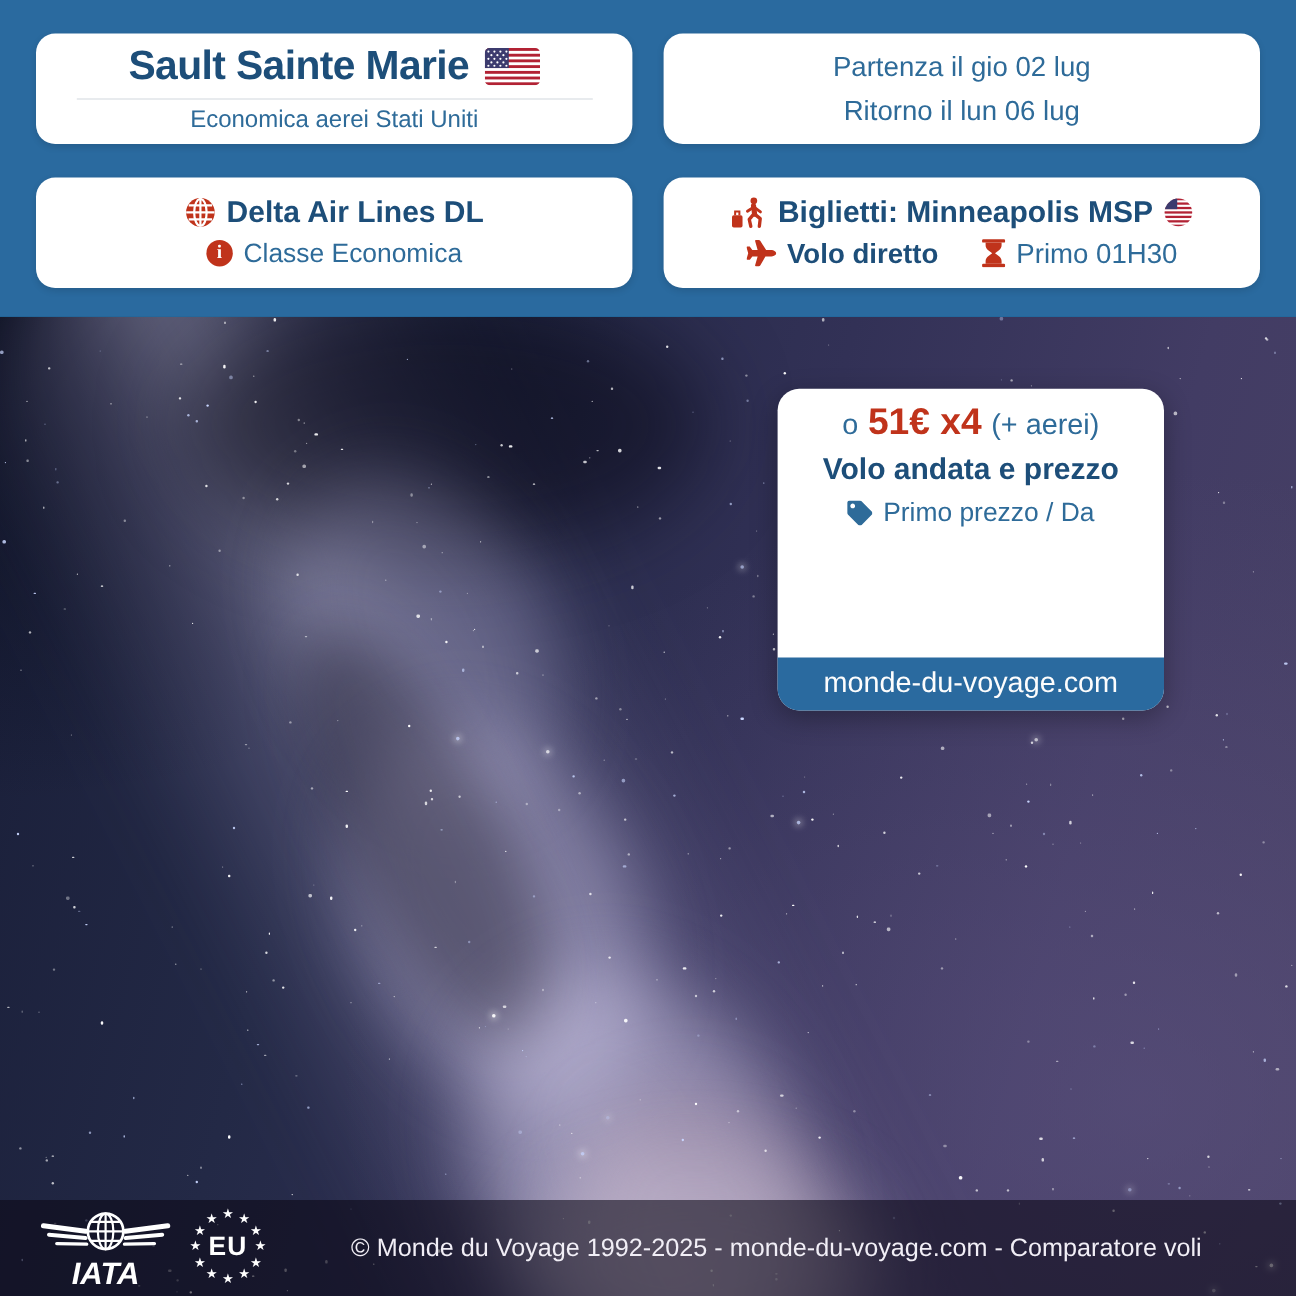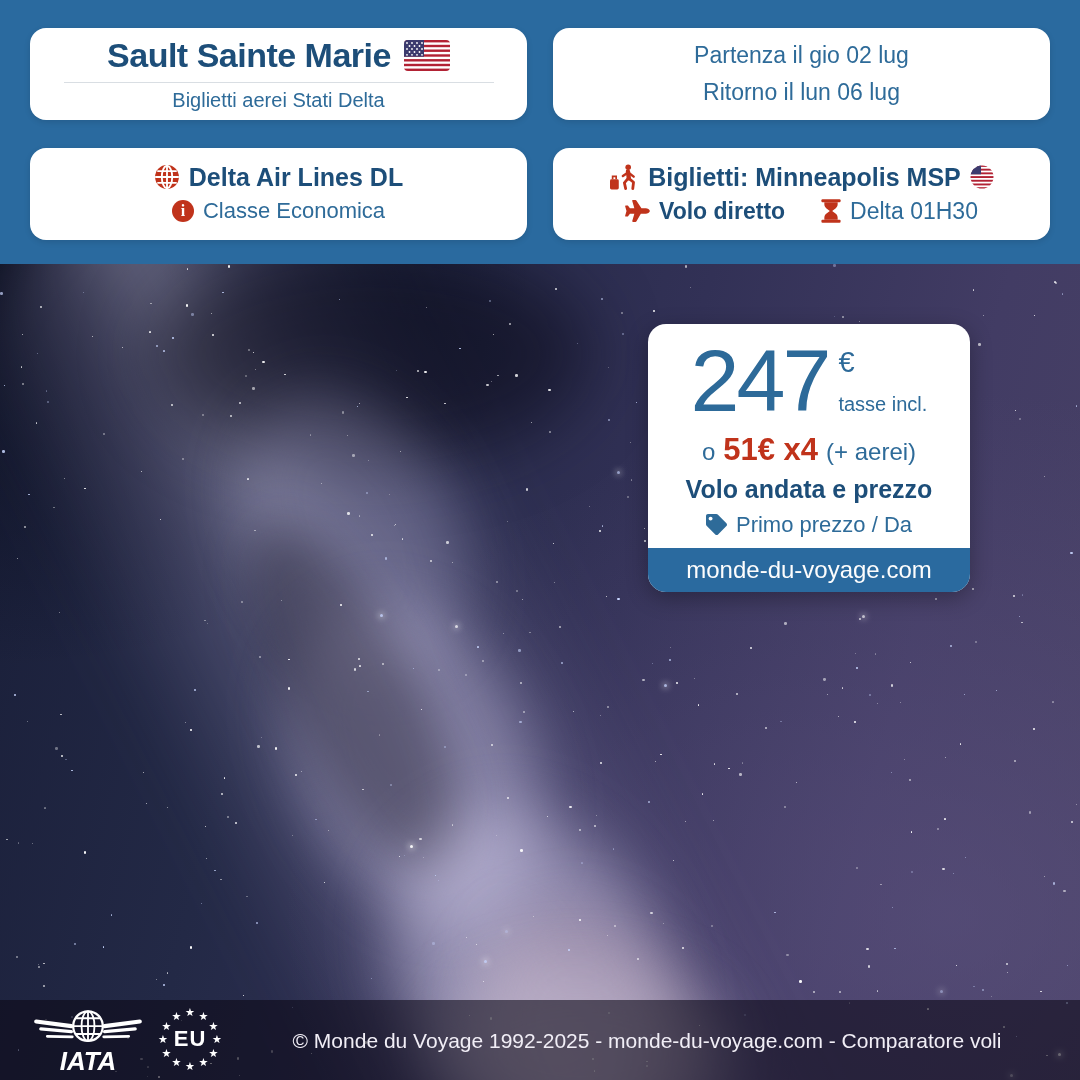--- a/index.html
+++ b/index.html
@@ -556,21 +556,21 @@
                   <circle cx="15.5" cy="12" r="0.9"></circle>
                 <circle cx="3" cy="14.8" r="0.9"></circle>
                   <circle cx="8" cy="14.8" r="0.9"></circle>
                   <circle cx="13" cy="14.8" r="0.9"></circle>
                   <circle cx="18" cy="14.8" r="0.9"></circle>
               </g>
             </g>
           </svg>
         </div>
         <div class="divider"></div>
-        <div class="subtitle">Biglietti aerei Stati Delta</div>
+        <div class="subtitle">Economica aerei Stati Uniti</div>
       </div>
 
       <div class="card">
         <div class="date-line">Partenza il gio 02 lug</div>
         <div class="date-line">Ritorno il lun 06 lug</div>
       </div>
 
       <div class="card">
         <div class="info-row">
           <svg width="26" height="26" viewBox="0 0 24 24">
@@ -638,35 +638,28 @@
           </svg>
           <span class="flight-type">Volo diretto</span>
           <span class="gap-lg"></span>
           <svg width="20" height="24" viewBox="0 0 24 28">
             <g fill="#c0331b">
               <rect x="0.5" y="0" width="23" height="3.4" rx="1.2"></rect>
               <rect x="0.5" y="24.6" width="23" height="3.4" rx="1.2"></rect>
               <path d="M4 3.4 H20 V6 C20 8 19 9.8 17.4 11 L13.4 14 L17.4 17 C19 18.2 20 20 20 22 V24.6 H4 V22 C4 20 5 18.2 6.6 17 L10.6 14 L6.6 11 C5 9.8 4 8 4 6 Z"></path>
             </g>
           </svg>
-          <span class="duration">Delta 01H30</span>
+          <span class="duration">Primo 01H30</span>
         </div>
       </div>
 
     </div>
   </div>
 
   <div class="price-card">
-    <div class="price-main">
-      <span class="amount">247</span>
-      <span class="cur-col">
-        <span class="currency">€</span>
-        <span class="tax-note">tasse incl.</span>
-      </span>
-    </div>
     <div class="installment">
       <span>o</span>
       <b>51€ x4</b>
       <span>(+ aerei)</span>
     </div>
     <div class="trip-type">Volo andata e prezzo</div>
     <div class="label-row">
       <svg width="21" height="21" viewBox="0 0 512 512">
         <path fill="#2e6b99" fill-rule="evenodd" d="M0 252.118V48C0 21.49 21.49 0 48 0h204.118a48 48 0 0 1 33.941 14.059l211.882 211.882c18.745 18.745 18.745 49.137 0 67.882L293.823 497.941c-18.745 18.745-49.137 18.745-67.882 0L14.059 286.059A48 48 0 0 1 0 252.118zM112 64c-26.51 0-48 21.49-48 48s21.49 48 48 48 48-21.49 48-48-21.49-48-48-48z"></path>
       </svg>

